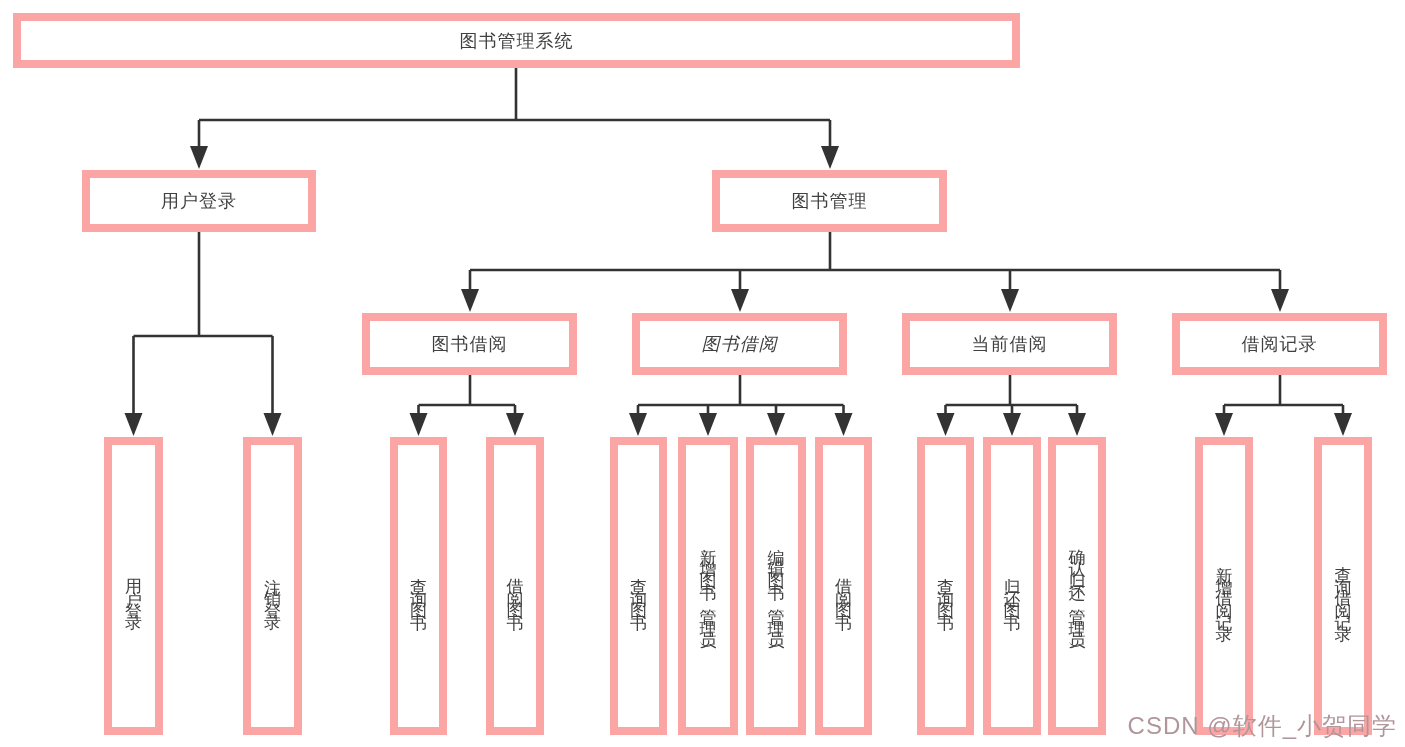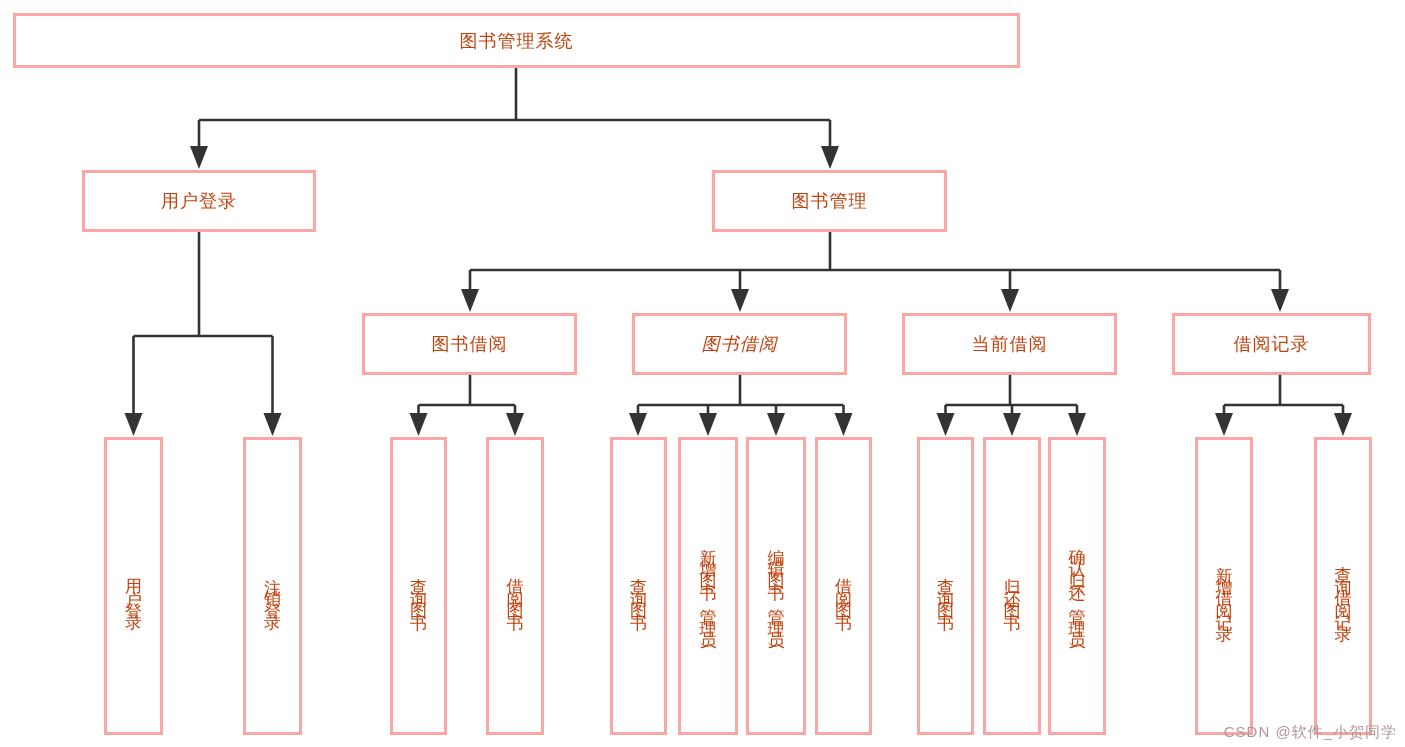--- a/index.html
+++ b/index.html
@@ -18,29 +18,29 @@
   }
   #connector-svg {
     position: absolute;
     left: 0;
     top: 0;
     z-index: 1;
   }
   .node {
     position: absolute;
     box-sizing: border-box;
-    border: 3px solid #fca5a5;
+    border: 8px solid #fca5a5;
     background: #ffffff;
     display: flex;
     align-items: center;
     justify-content: center;
     z-index: 2;
     font-size: 18px;
     letter-spacing: 1px;
-    color: #c2410c;
+    color: #404040;
   }
   .hbox { height: 62px; }
   .root-box {
     left: 13px; top: 13px;
     width: 1007px; height: 55px;
     font-size: 18px;
   }
   .leaf {
     top: 437px;
     height: 298px;
@@ -48,21 +48,21 @@
     text-orientation: mixed;
     letter-spacing: 12px;
     font-size: 17px;
     line-height: 1;
     padding-top: 6px;
   }
   .watermark {
     position: absolute;
     right: 8px;
     bottom: 5px;
-    font-size: 15px;
+    font-size: 24px;
     color: #b0969b;
     letter-spacing: 1px;
     z-index: 3;
     white-space: nowrap;
   }
 </style>
 </head>
 <body>
 
 <div id="canvas">
@@ -149,21 +149,21 @@
 
   <div class="node hbox" style="left:362px; top:313px; width:215px;">
     <span>图书借阅</span>
   </div>
   <div class="node hbox" style="left:632px; top:313px; width:215px;font-style:italic;">
     <span>图书借阅</span>
   </div>
   <div class="node hbox" style="left:902px; top:313px; width:215px;">
     <span>当前借阅</span>
   </div>
-  <div class="node hbox" style="left:1172px; top:313px; width:199px;">
+  <div class="node hbox" style="left:1172px; top:313px; width:215px;">
     <span>借阅记录</span>
   </div>
 
   <div class="node leaf" style="left:104px; width:59px;">用户登录</div>
   <div class="node leaf" style="left:243px; width:59px;">注销登录</div>
 
   <div class="node leaf" style="left:390px; width:57px;">查询图书</div>
   <div class="node leaf" style="left:486px; width:58px;">借阅图书</div>
 
   <div class="node leaf" style="left:610px; width:57px;">查询图书</div>

